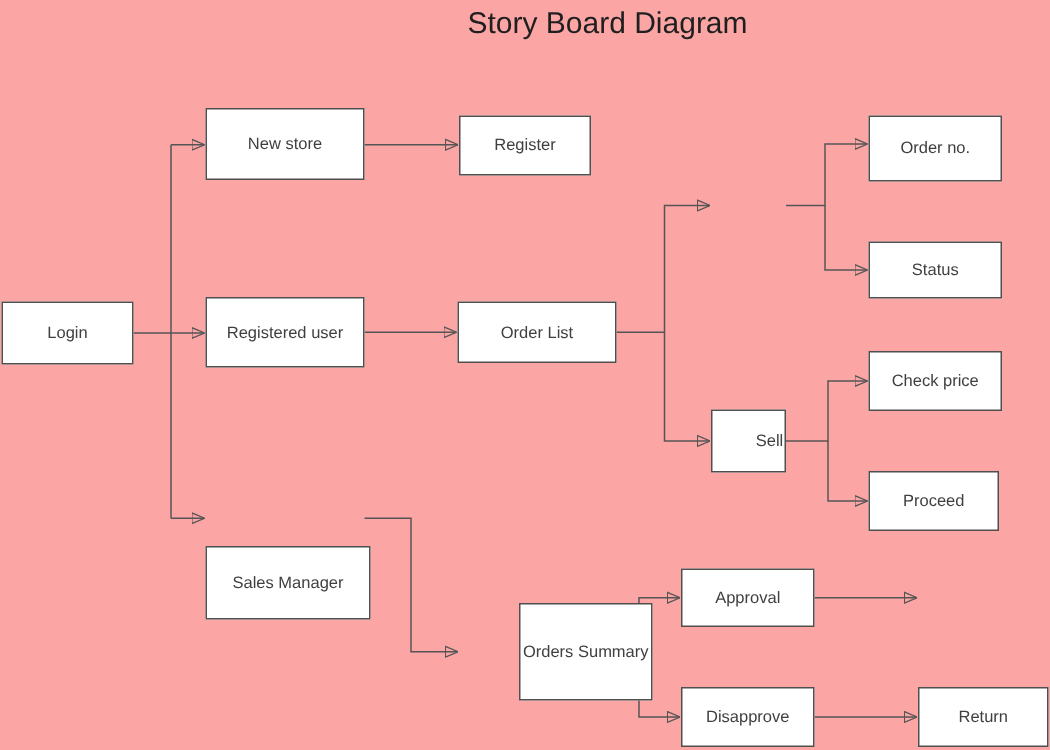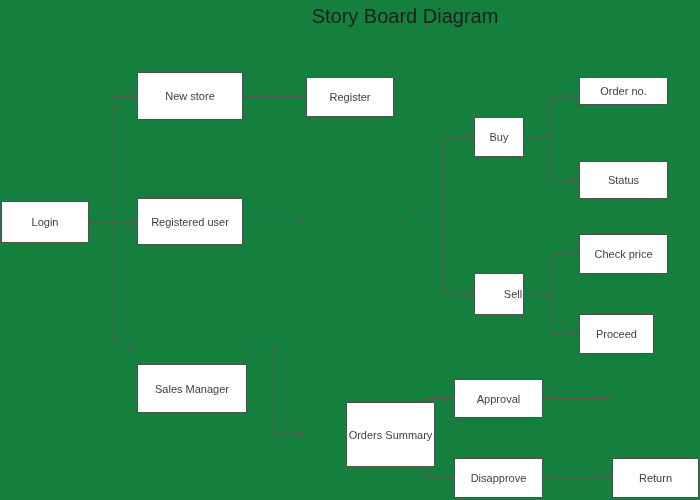--- a/index.html
+++ b/index.html
@@ -4,21 +4,21 @@
 <style>
   html, body {
     margin: 0;
     padding: 0;
     background: #ffffff;
   }
   .canvas {
     position: relative;
     width: 700px;
     height: 500px;
-    background: #15803d;
+    background: #fca5a5;
     font-family: "Liberation Sans", sans-serif;
     overflow: hidden;
   }
   .diagram-title {
     position: absolute;
     left: 405px;
     top: 4px;
     transform: translateX(-50%);
     font-size: 20px;
     line-height: 24px;
@@ -52,24 +52,24 @@
   }
   .n-login            { left: 1px;   top: 201px; width: 88px;  height: 42px; }
   .n-new-user         { left: 137px; top: 72px;  width: 106px; height: 48px; }
   .n-registered-user  { left: 137px; top: 198px; width: 106px; height: 47px; }
   .n-sales-manager    { left: 137px; top: 321px; width: 110px; height: 49px; margin-top: 43px; }
   .n-register         { left: 306px; top: 77px;  width: 88px;  height: 40px; }
   .n-order-list       { left: 305px; top: 201px; width: 106px; height: 41px; }
   .n-orders-summary   { left: 306px; top: 402px; width: 89px;  height: 65px; margin-left: 40px; }
   .n-buy              { left: 474px; top: 117px; width: 50px;  height: 40px; }
   .n-sell             { left: 474px; top: 273px; width: 50px;  height: 42px; padding-left: 28px; }
-  .n-order-no         { left: 579px; top: 77px;  width: 89px;  height: 28px; }
+  .n-order-no         { left: 579px; top: 77px;  width: 89px;  height: 44px; }
   .n-status           { left: 579px; top: 161px; width: 89px;  height: 38px; }
   .n-check-price      { left: 579px; top: 234px; width: 89px;  height: 40px; text-align: right; }
-  .n-proceed          { left: 579px; top: 314px; width: 75px;  height: 40px; }
+  .n-proceed          { left: 579px; top: 314px; width: 87px;  height: 40px; }
   .n-approval         { left: 454px; top: 379px; width: 89px;  height: 39px; }
   .n-pick-up-at-store { left: 612px; top: 379px; width: 87px;  height: 40px; }
   .n-disapprove       { left: 454px; top: 458px; width: 89px;  height: 40px; }
   .n-return           { left: 612px; top: 458px; width: 87px;  height: 40px; }
 </style>
 </head>
 <body>
 
 <div class="canvas">
 
@@ -98,22 +98,22 @@
     <path d="M426 434.5 V478 H453" marker-end="url(#arrow)"></path>
     <path d="M543 398.5 H611" marker-end="url(#arrow)"></path>
     <path d="M543 478 H611" marker-end="url(#arrow)"></path>
   </svg>
 
   <div class="node n-login">Login</div>
   <div class="node n-new-user">New store</div>
   <div class="node n-registered-user">Registered user</div>
   <div class="node n-sales-manager">Sales Manager</div>
   <div class="node n-register">Register</div>
+  <div class="node n-order-list">Order List</div>
   <div class="node n-orders-summary">Orders Summary</div>
-  <div class="node n-buy">Buy</div>
   <div class="node n-sell">Sell</div>
   <div class="node n-order-no">Order no.</div>
   <div class="node n-status">Status</div>
   <div class="node n-check-price">Check price</div>
   <div class="node n-proceed">Proceed</div>
   <div class="node n-approval">Approval</div>
   <div class="node n-disapprove">Disapprove</div>
   <div class="node n-return">Return</div>
 
 </div>

